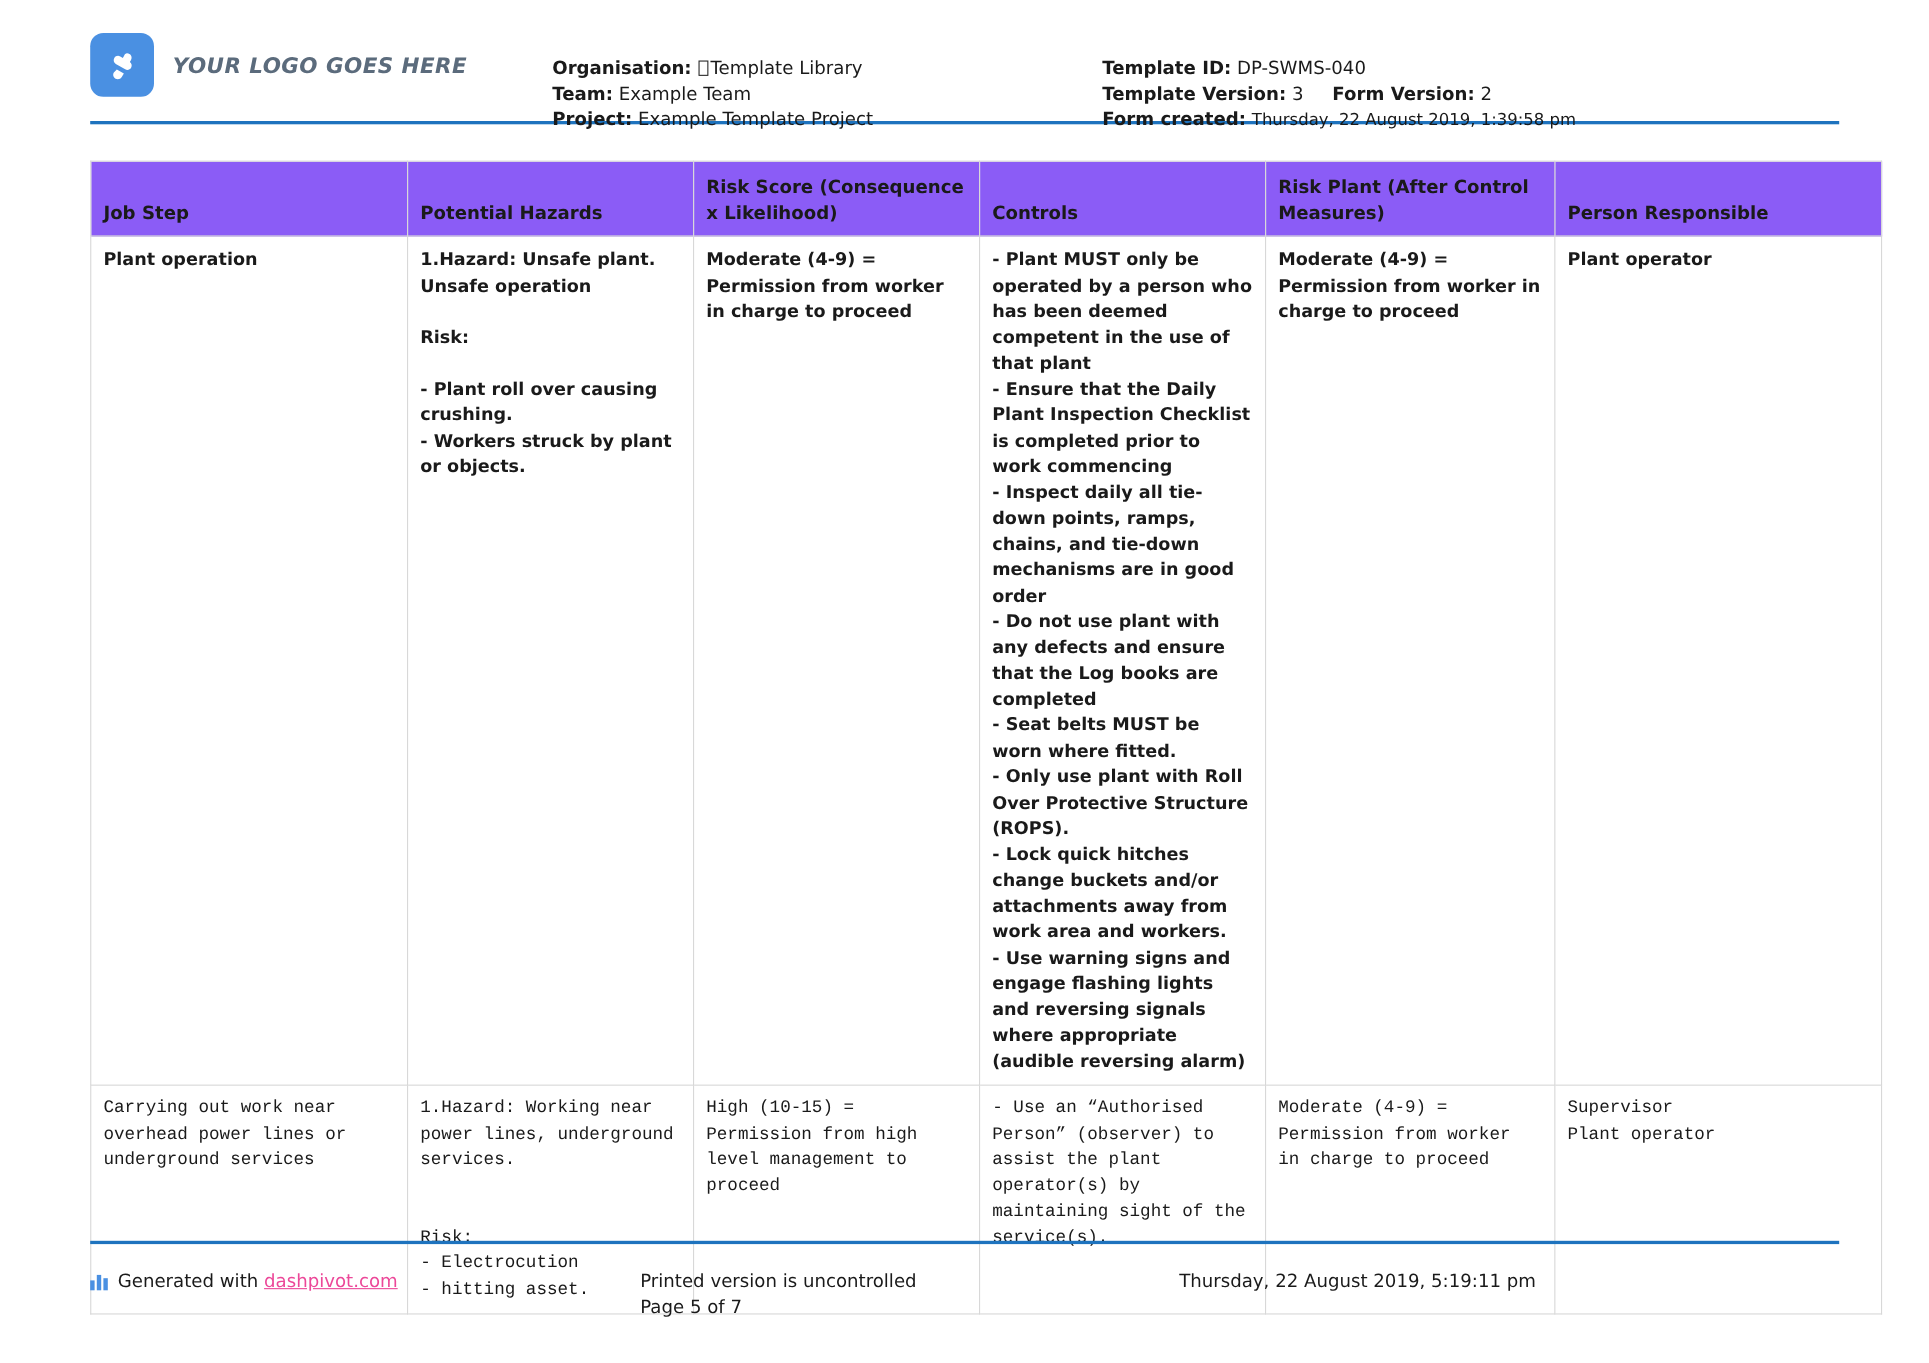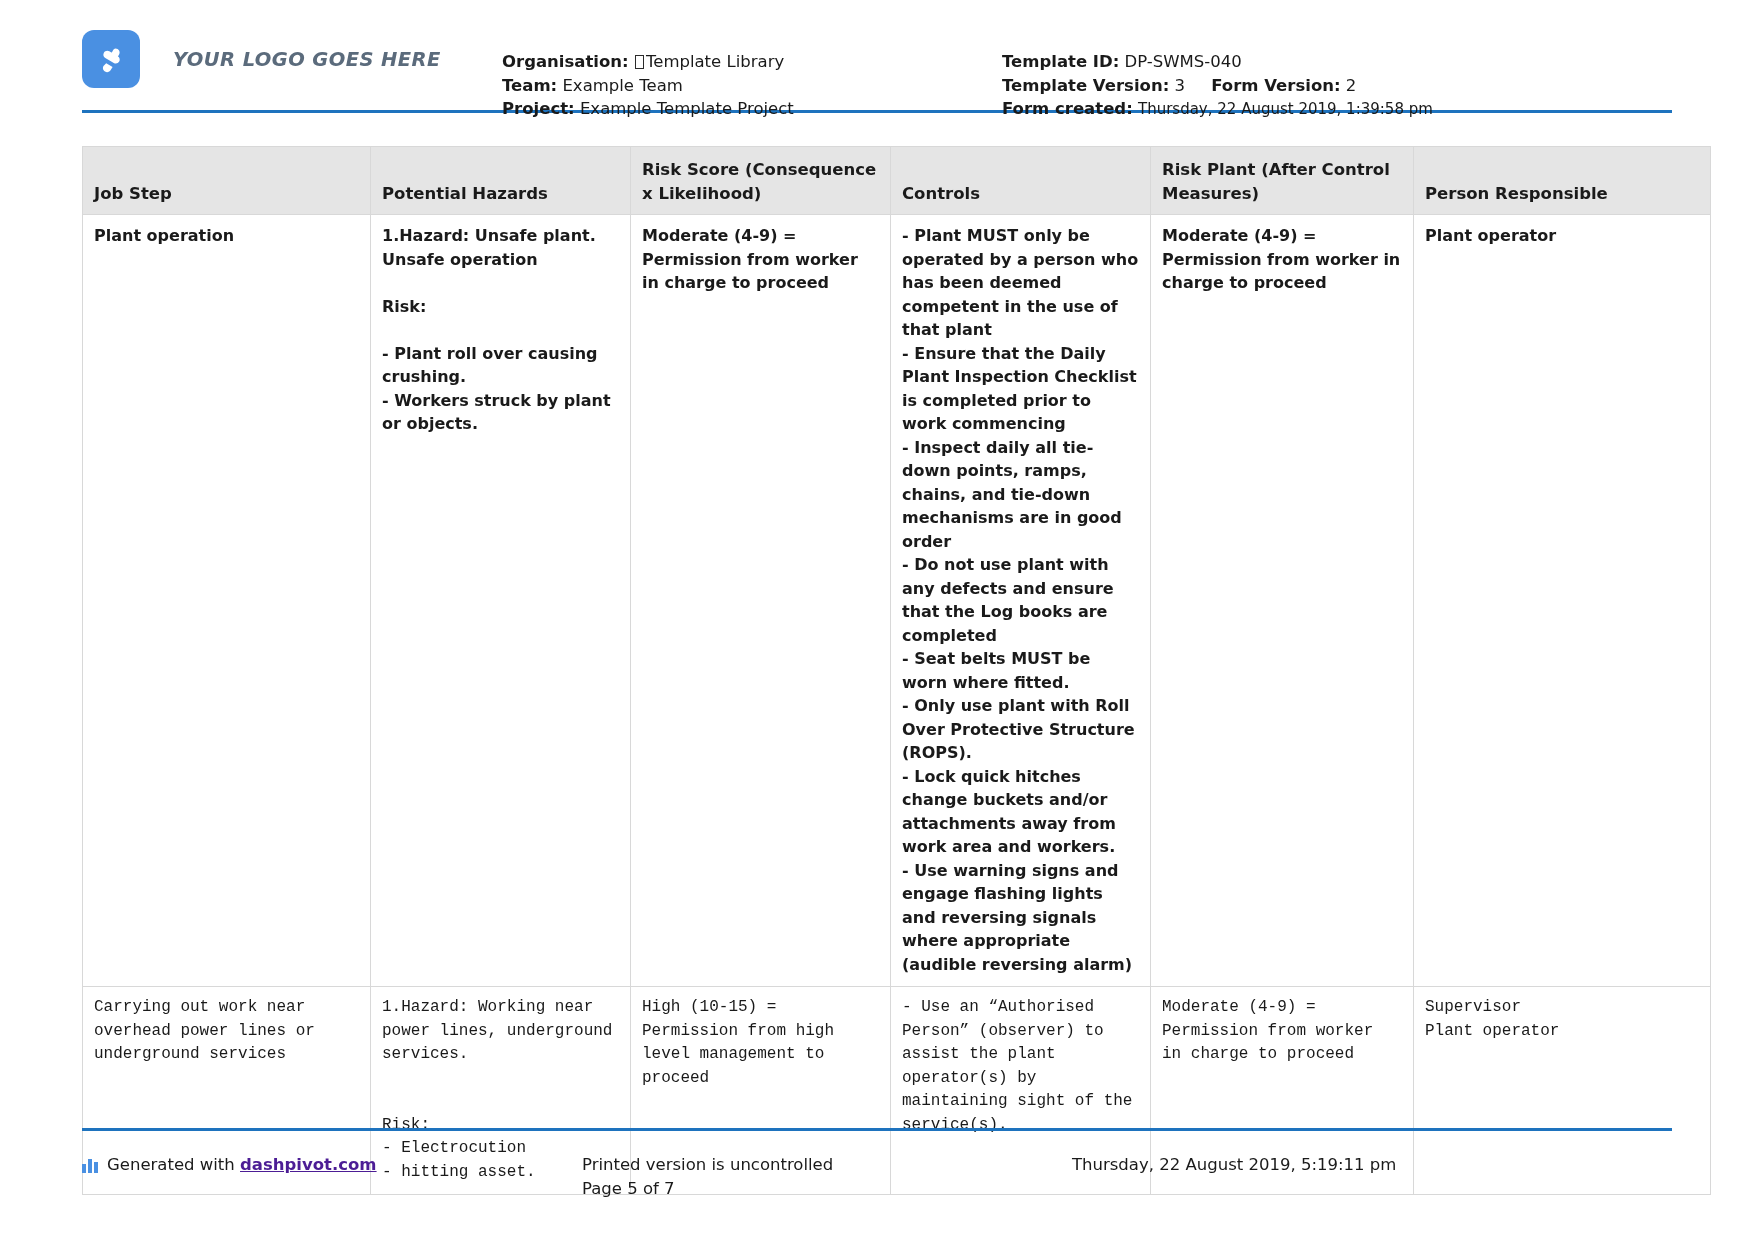--- a/index.html
+++ b/index.html
@@ -29,21 +29,20 @@
     align-items: flex-start;
     padding-top: 22px;
     height: 78px;
   }
   .logo-block {
     display: flex;
     align-items: center;
     width: 420px;
     flex: 0 0 420px;
     padding-top: 8px;
-    gap: 16px;
   }
   .logo-mark {
     width: 58px;
     height: 58px;
     border-radius: 12px;
     background: #4a90e2;
     display: flex;
     align-items: center;
     justify-content: center;
     flex: 0 0 58px;
@@ -99,21 +98,21 @@
     table-layout: fixed;
   }
   table.swms th, table.swms td {
     border: 1px solid #d8d8d8;
     vertical-align: top;
     padding: 9px 11px 10px 11px;
     font-size: 16px;
     line-height: 23.5px;
   }
   table.swms thead th {
-    background: #e5e5e5;
+    background: #8b5cf6;
     font-weight: bold;
     font-size: 16.5px;
     line-height: 24px;
     vertical-align: bottom;
     height: 50px;
     padding-bottom: 8px;
     text-align: left;
   }
   .c1 { width: 265px; }
   .c2 { width: 237px; }
@@ -159,23 +158,22 @@
     position: absolute;
     bottom: 0;
     width: 4px;
     background: #4a90e2;
     display: block;
   }
   .bars-icon i:nth-child(1) { left: 0;  height: 9px; }
   .bars-icon i:nth-child(2) { left: 6px; height: 14px; }
   .bars-icon i:nth-child(3) { left: 12px; height: 11px; }
   .link {
-    color: #4c1d95;
+    color: #ec4899;
     text-decoration: underline;
-    font-weight: bold;
   }
 </style>
 </head>
 <body>
 
 <div class="page">
 
   <div class="header">
 
     <div class="logo-block">

